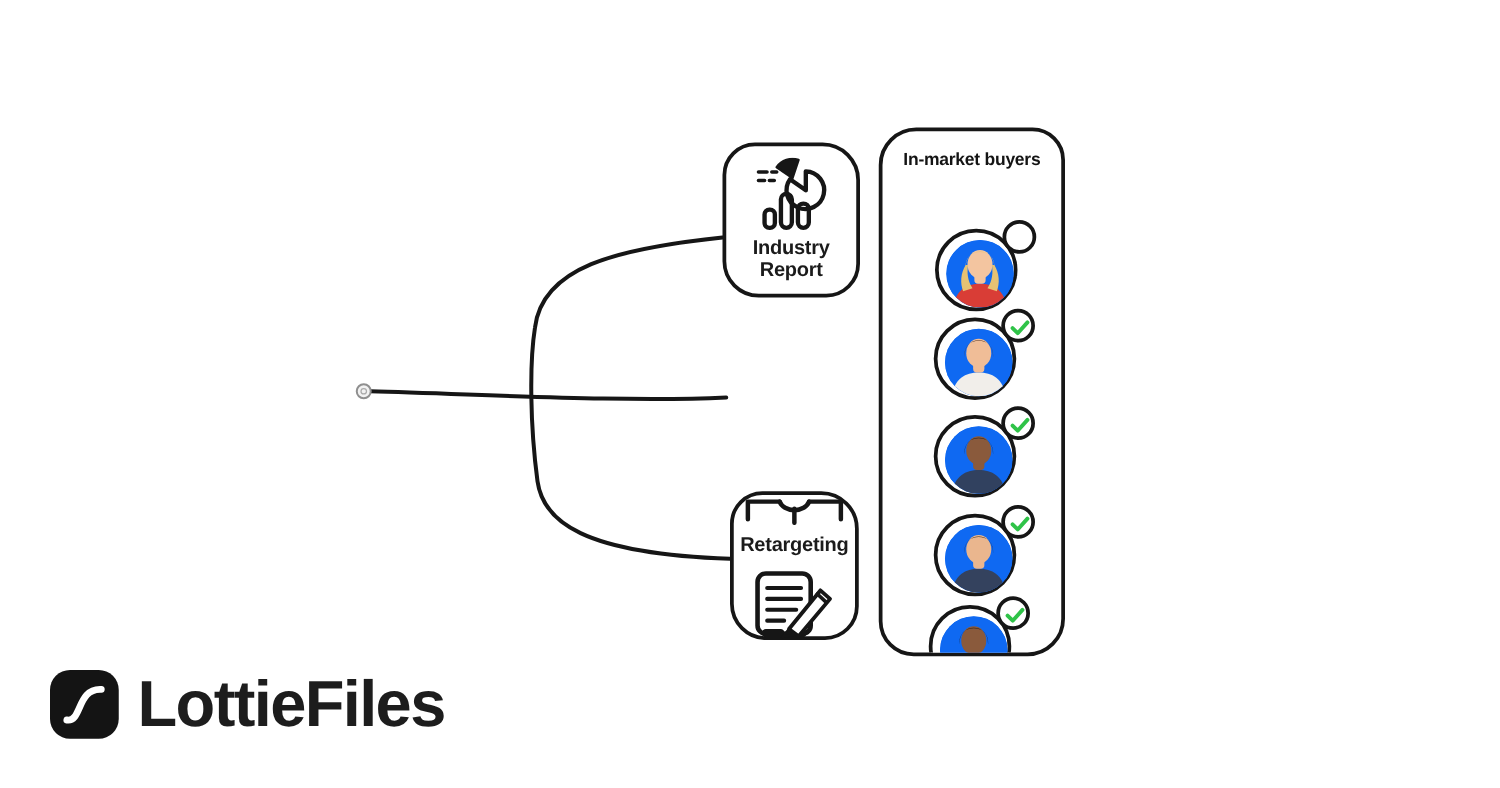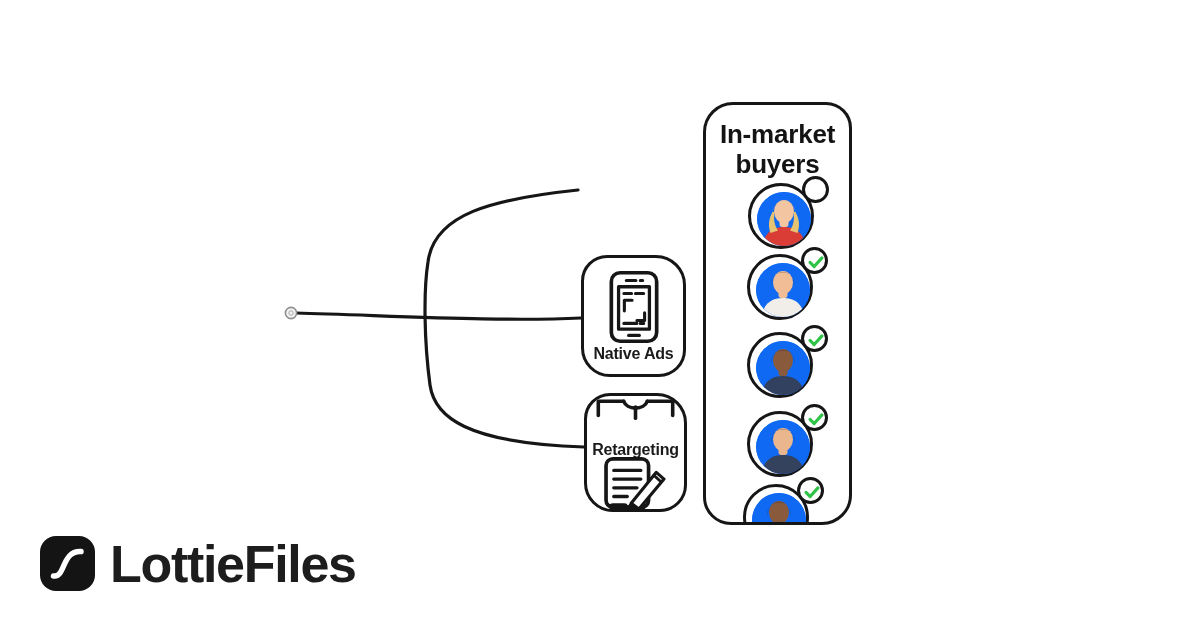--- a/index.html
+++ b/index.html
@@ -23,40 +23,40 @@
   }
   .node-label{
     font-weight:bold;font-size:16px;line-height:1.12;text-align:center;
     letter-spacing:-.2px;color:#1b1b1b;
   }
   #industry-node{left:578px;top:114px;width:110px;height:124px;}
   #industry-node .node-icon{margin-top:9px;}
   #native-node{left:581px;top:255px;width:105px;height:122px;}
   #native-node .node-icon{margin-top:11px;}
   #retargeting-node{left:584px;top:393px;width:103px;height:119px;}
-  #retargeting-node .node-label{margin-top:45px;}
+  #retargeting-node .node-label{margin-top:32px;}
   .clip-decor{position:absolute;left:0;top:-4px;width:100%;}
   .doc-icon{position:absolute;left:50%;bottom:-2px;transform:translateX(-50%);}
 
   .stroke{fill:none;stroke:var(--outline);stroke-linecap:round;stroke-linejoin:round;}
 
   
   .panel{
     position:absolute;left:703px;top:102px;width:149px;height:423px;
     background:#fff;border:3px solid var(--outline);border-radius:30px 26px 30px 28px;
     box-sizing:border-box;
   }
   .panel::before{
     content:"";position:absolute;z-index:-1;background:var(--shadow);
     top:-11px;right:-17px;bottom:-12px;left:10px;border-radius:34px;
     transform:rotate(.5deg);
   }
   .panel-title{
     position:absolute;top:14px;left:0;width:100%;text-align:center;
-    font-weight:bold;font-size:26px;line-height:1.16;letter-spacing:-.2px;color:#141414;
+    font-weight:bold;font-size:14px;line-height:1.16;letter-spacing:-.2px;color:#141414;
   }
   .buyers{position:absolute;left:0;top:0;right:0;bottom:0;overflow:hidden;border-radius:26px;}
 
   .buyer{position:absolute;width:66px;height:66px;}
   .ring{
     position:absolute;inset:0;border:3px solid var(--outline);border-radius:50%;
     box-sizing:border-box;background:#fff;
   }
   .photo{
     position:absolute;left:6px;top:6px;width:54px;height:54px;border-radius:50%;
@@ -90,34 +90,32 @@
 
   <svg class="connectors" width="1200" height="630" viewBox="0 0 1200 630">
     <path class="stroke" stroke-width="3.2" d="M296 313 C 390 315.5, 500 322, 581 318"></path>
     <path class="stroke" stroke-width="3.2" d="M578 190 C 492 199, 434 214, 428 262 C 423.5 290, 424 340, 430 385 C 434.5 417, 466 443, 584 447"></path>
     <g>
       <circle cx="291" cy="313" r="5.6" fill="#f2f2f2" stroke="#8f8f8f" stroke-width="1.6"></circle>
       <circle cx="291" cy="313" r="2.2" fill="none" stroke="#ababab" stroke-width="1"></circle>
     </g>
   </svg>
 
-
-  <div class="node" id="native-node">
-    <svg class="node-icon" width="54" height="76" viewBox="0 0 56 78">
-      <rect class="stroke" stroke-width="3.8" x="4.5" y="3.5" width="47" height="71" rx="9"></rect>
-      <path class="stroke" stroke-width="3.2" d="M20 11.5 H30 M34.5 11.5 H37"></path>
-      <rect class="stroke" stroke-width="3.4" x="12" y="18" width="32" height="44"></rect>
-      <path class="stroke" stroke-width="3.2" d="M17.5 25 H25.5 M29.5 25 H38"></path>
-      <path class="stroke" stroke-width="3.2" d="M18 32 H26 M18 32 V43"></path>
-      <path class="stroke" stroke-width="3.2" d="M39 45 V53 H31"></path>
-      <path class="stroke" stroke-width="3.2" d="M17.5 56 H31 M34.5 56 H38"></path>
-      <path class="stroke" stroke-width="3.4" d="M22.5 68.5 H33.5"></path>
+  <div class="node" id="industry-node">
+    <svg class="node-icon" width="66" height="64" viewBox="0 0 68 64">
+      <path class="stroke" stroke-width="3" d="M7 11 H14 M18 11 H22 M7 18 H12 M16 18 H20"></path>
+      <path d="M35 16 L22 7 A16 16 0 0 1 40 1 Z" fill="#161616" stroke="#161616" stroke-width="2" stroke-linejoin="round"></path>
+      <path class="stroke" stroke-width="3.6" fill="#fff" d="M46 26 L33 17 A15.5 15.5 0 1 0 46 10.5 Z"></path>
+      <rect class="stroke" stroke-width="3.6" fill="#fff" x="12" y="42" width="8.5" height="15" rx="4"></rect>
+      <rect class="stroke" stroke-width="3.6" fill="#fff" x="25.5" y="29" width="9" height="28" rx="4.5"></rect>
+      <rect class="stroke" stroke-width="3.6" fill="#fff" x="39.5" y="37" width="9" height="20" rx="4.5"></rect>
     </svg>
-    <div class="node-label">Native Ads</div>
-  </div>
+    <div class="node-label">Industry Report</div>
+  </div>
+
 
   <div class="node" id="retargeting-node">
     <svg class="clip-decor" width="103" height="28" viewBox="0 0 103 28">
       <path class="stroke" stroke-width="3.8" d="M12 24 V9 H39"></path>
       <path class="stroke" stroke-width="3.8" d="M64 9 H91 V24"></path>
       <path class="stroke" stroke-width="3.8" d="M39 9 A13 10 0 0 0 64 9"></path>
       <path class="stroke" stroke-width="3.8" d="M51.5 15 V27"></path>
     </svg>
     <div class="node-label">Retargeting</div>
     <svg class="doc-icon" width="76" height="58" viewBox="0 0 78 60">

